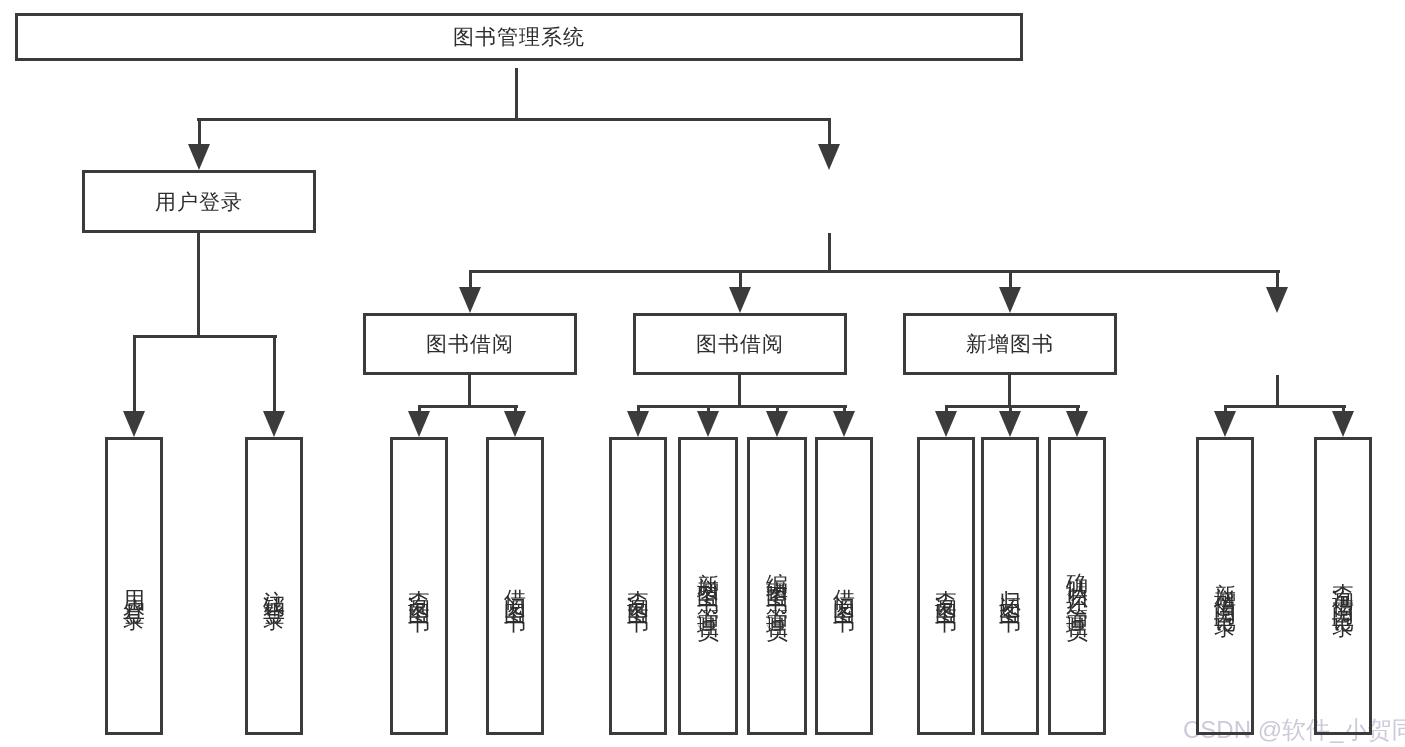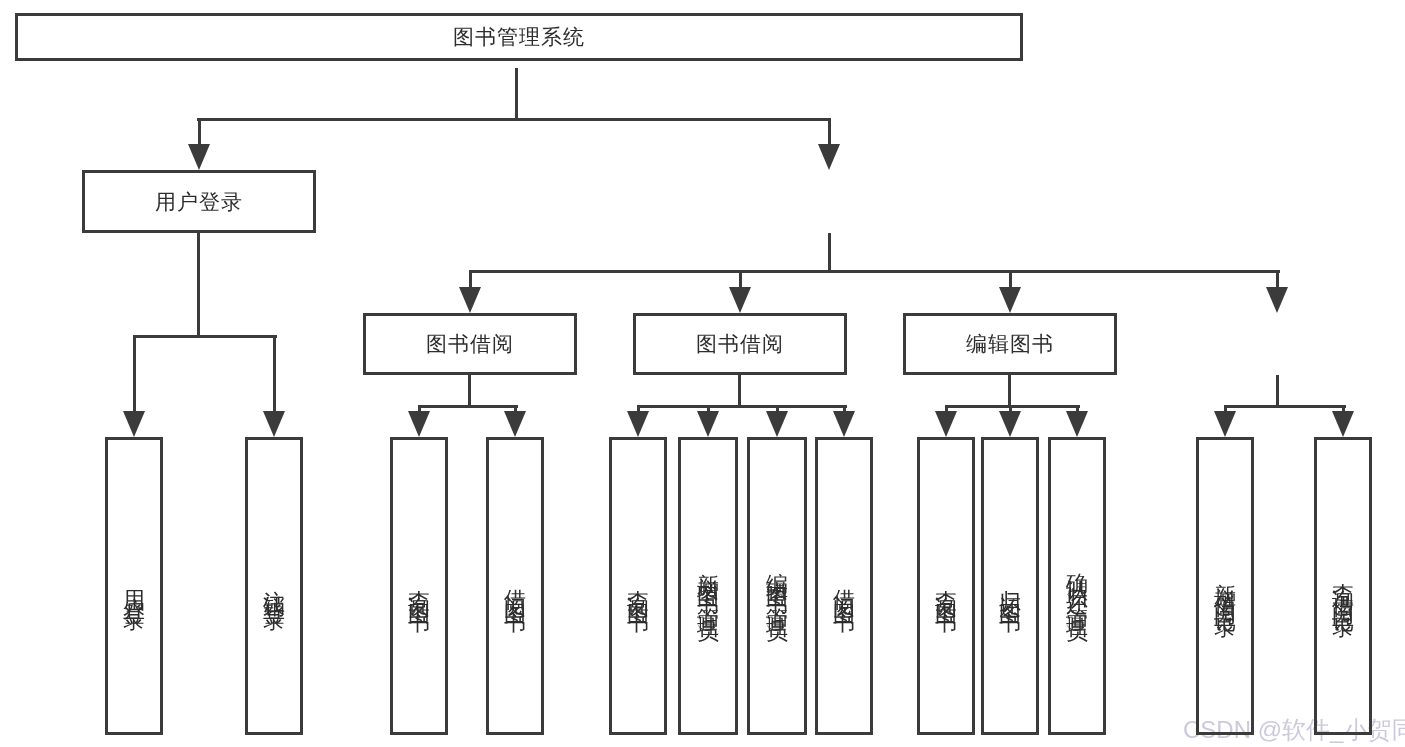--- a/index.html
+++ b/index.html
@@ -111,21 +111,21 @@
     <span>用户登录</span>
   </div>
 
   <div class="box h" style="left:363px;top:313px;width:214px;height:62px;">
     <span>图书借阅</span>
   </div>
   <div class="box h" style="left:633px;top:313px;width:214px;height:62px;text-align:right;">
     <span>图书借阅</span>
   </div>
   <div class="box h" style="left:903px;top:313px;width:214px;height:62px;">
-    <span>编辑图书</span>
+    <span>新增图书</span>
   </div>
 
   <div class="box v" style="left:105px;">用户登录</div>
   <div class="box v" style="left:245px;">注销登录</div>
 
   <div class="box v" style="left:390px;">查询图书</div>
   <div class="box v" style="left:486px;">借阅图书</div>
 
   <div class="box v" style="left:609px;">查询图书</div>
   <div class="box v" style="left:678px;width:60px;">新增图书（管理员）</div>

